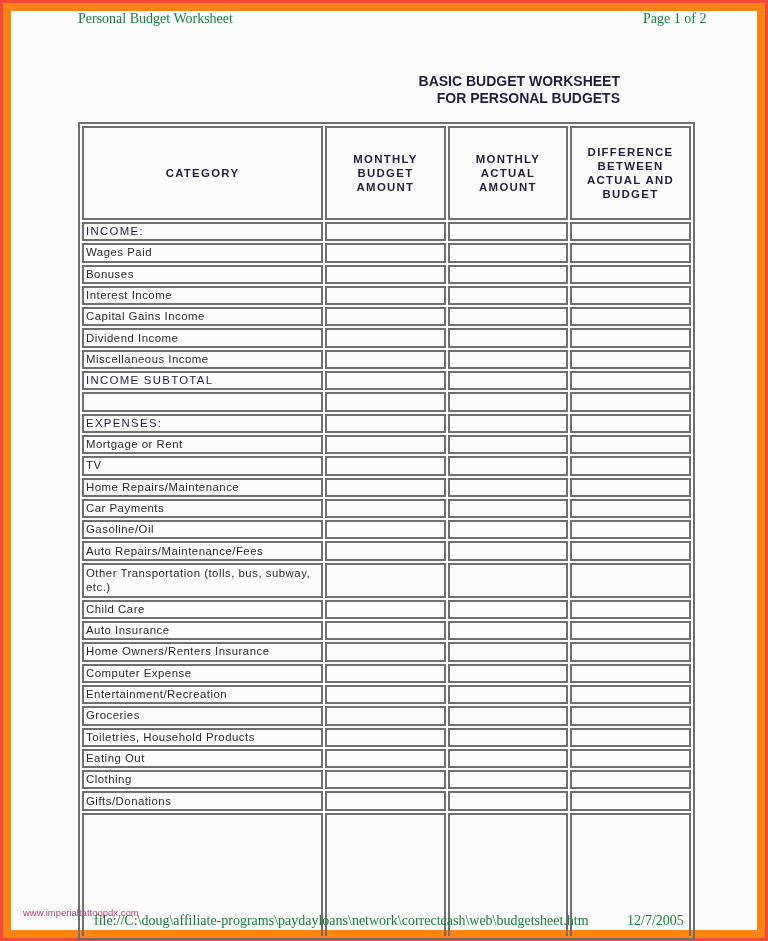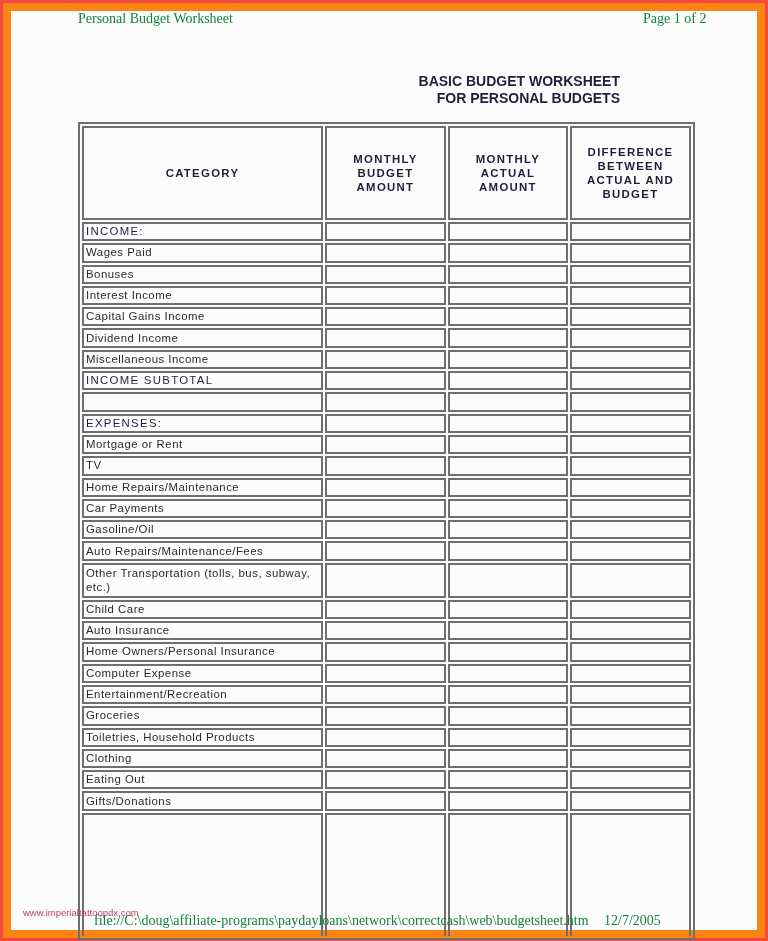--- a/index.html
+++ b/index.html
@@ -27,21 +27,21 @@
   .title {
     position: absolute; left: 0; width: 598px; top: 62px;
     text-align: right; font-weight: bold; font-size: 14px;
     color: #1f1f3d; line-height: 17px; margin-left: 11px;
   }
   .watermark {
     position: absolute; left: 12px; top: 896px;
     font-size: 9.5px; color: #c23a73;
   }
   .footer-path { left: 83px; top: 902px; }
-  .footer-date { left: 593px; top: 902px; }
+  .footer-date { left: 616px; top: 902px; }
 
   table.sheet {
     position: absolute; left: 67px; top: 111px;
     width: 613px;
     border: 2px solid #6f6f6f;
     border-collapse: separate; border-spacing: 2px;
     table-layout: fixed;
   }
   table.sheet td {
     border: 2px solid #6f6f6f;
@@ -198,21 +198,21 @@
           <td></td>
           <td></td>
         </tr>
         <tr>
           <td>Auto Insurance</td>
           <td></td>
           <td></td>
           <td></td>
         </tr>
         <tr>
-          <td>Home Owners/Personal Insurance</td>
+          <td>Home Owners/Renters Insurance</td>
           <td></td>
           <td></td>
           <td></td>
         </tr>
         <tr>
           <td>Computer Expense</td>
           <td></td>
           <td></td>
           <td></td>
         </tr>
@@ -228,27 +228,27 @@
           <td></td>
           <td></td>
         </tr>
         <tr>
           <td>Toiletries, Household Products</td>
           <td></td>
           <td></td>
           <td></td>
         </tr>
         <tr>
+          <td>Eating Out</td>
+          <td></td>
+          <td></td>
+          <td></td>
+        </tr>
+        <tr>
           <td>Clothing</td>
-          <td></td>
-          <td></td>
-          <td></td>
-        </tr>
-        <tr>
-          <td>Eating Out</td>
           <td></td>
           <td></td>
           <td></td>
         </tr>
         <tr>
           <td>Gifts/Donations</td>
           <td></td>
           <td></td>
           <td></td>
         </tr>

